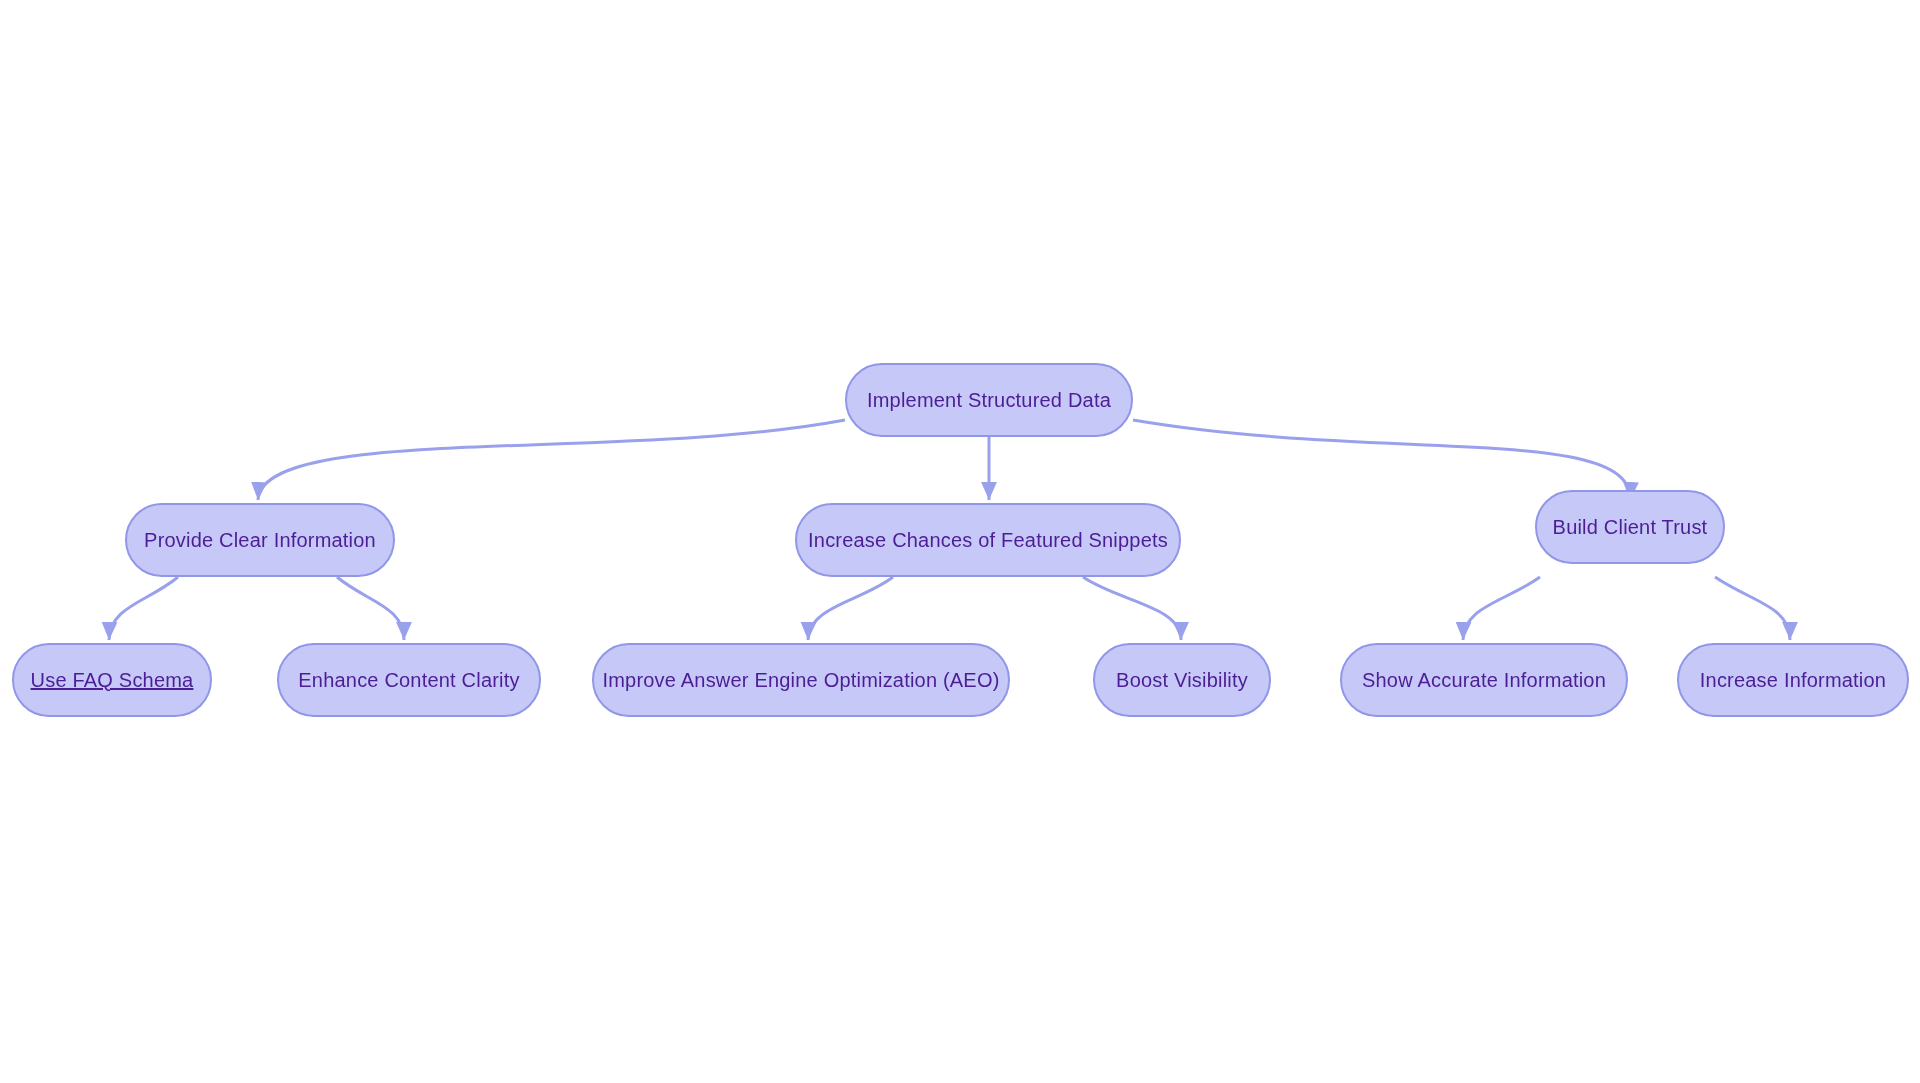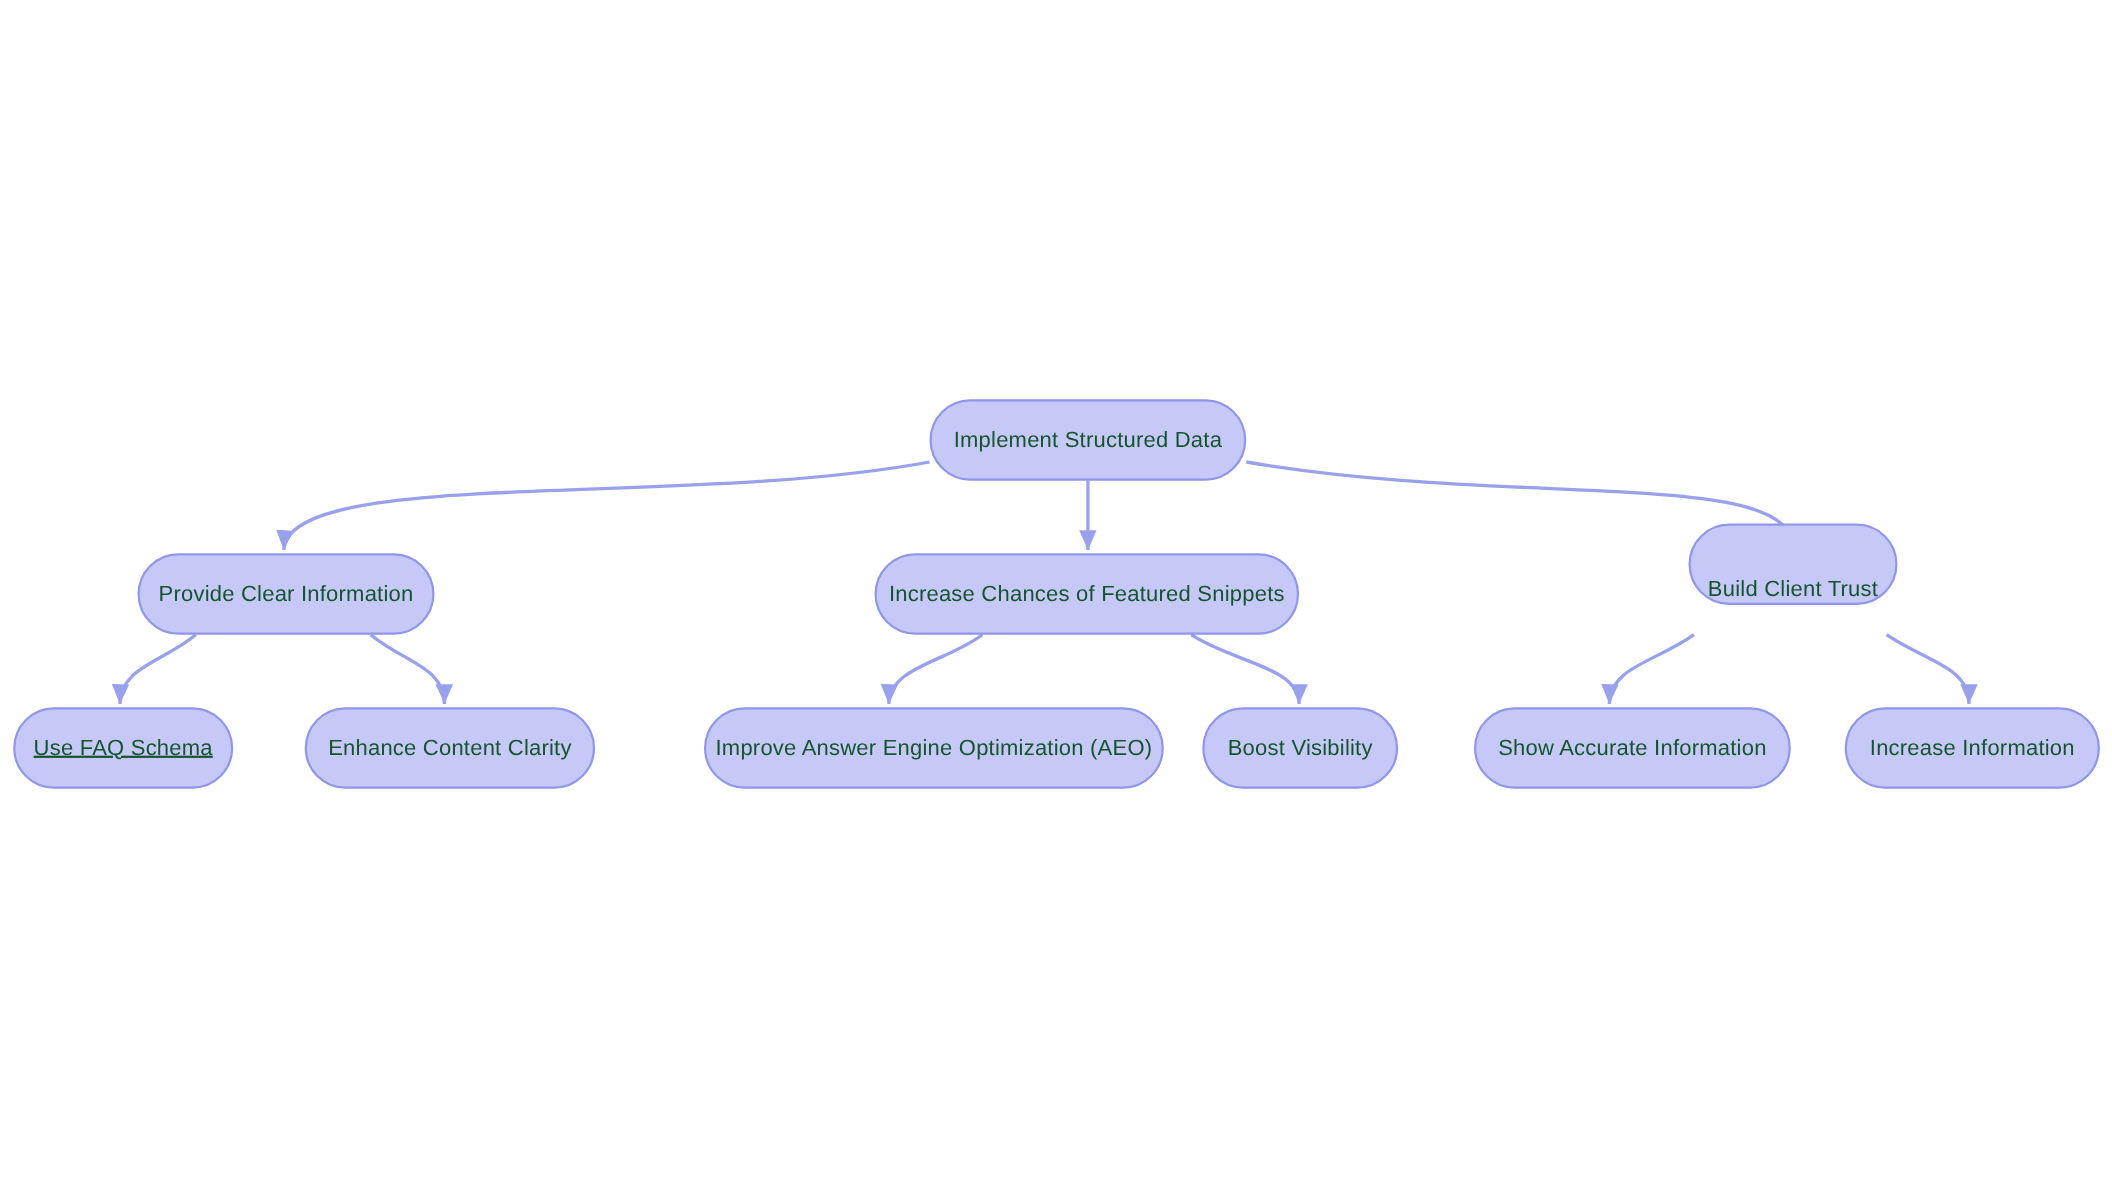--- a/index.html
+++ b/index.html
@@ -23,21 +23,21 @@
     height: 1083px;
     pointer-events: none;
   }
   .node {
     position: absolute;
     height: 74px;
     box-sizing: border-box;
     background: #c6c9f8;
     border: 2px solid #9096e8;
     border-radius: 37px;
-    color: #14532d;
+    color: #4c1d95;
     font-size: 20px;
     font-weight: 400;
     letter-spacing: 0.2px;
     display: flex;
     align-items: center;
     justify-content: center;
     text-align: center;
     white-space: nowrap;
   }
   .edge {
@@ -73,33 +73,33 @@
   </div>
 
   <div class="node" style="left:125px; top:503px; width:270px;align-items:center;">
     <span>Provide Clear Information</span>
   </div>
 
   <div class="node" style="left:795px; top:503px; width:386px;">
     <span>Increase Chances of Featured Snippets</span>
   </div>
 
-  <div class="node" style="left:1535px; top:476px; width:190px;align-items:flex-end;">
+  <div class="node" style="left:1535px; top:490px; width:190px;">
     <span>Build Client Trust</span>
   </div>
 
   <div class="node" style="left:12px; top:643px; width:200px;text-decoration:underline;">
     <span>Use FAQ Schema</span>
   </div>
 
   <div class="node" style="left:277px; top:643px; width:264px;text-align:center;">
     <span>Enhance Content Clarity</span>
   </div>
 
-  <div class="node" style="left:640px; top:643px; width:418px;align-items:center;">
+  <div class="node" style="left:592px; top:643px; width:418px;align-items:center;">
     <span>Improve Answer Engine Optimization (AEO)</span>
   </div>
 
   <div class="node" style="left:1340px; top:643px; width:288px;">
     <span>Show Accurate Information</span>
   </div>
 
   <div class="node" style="left:1093px; top:643px; width:178px;">
     <span>Boost Visibility</span>
   </div>

